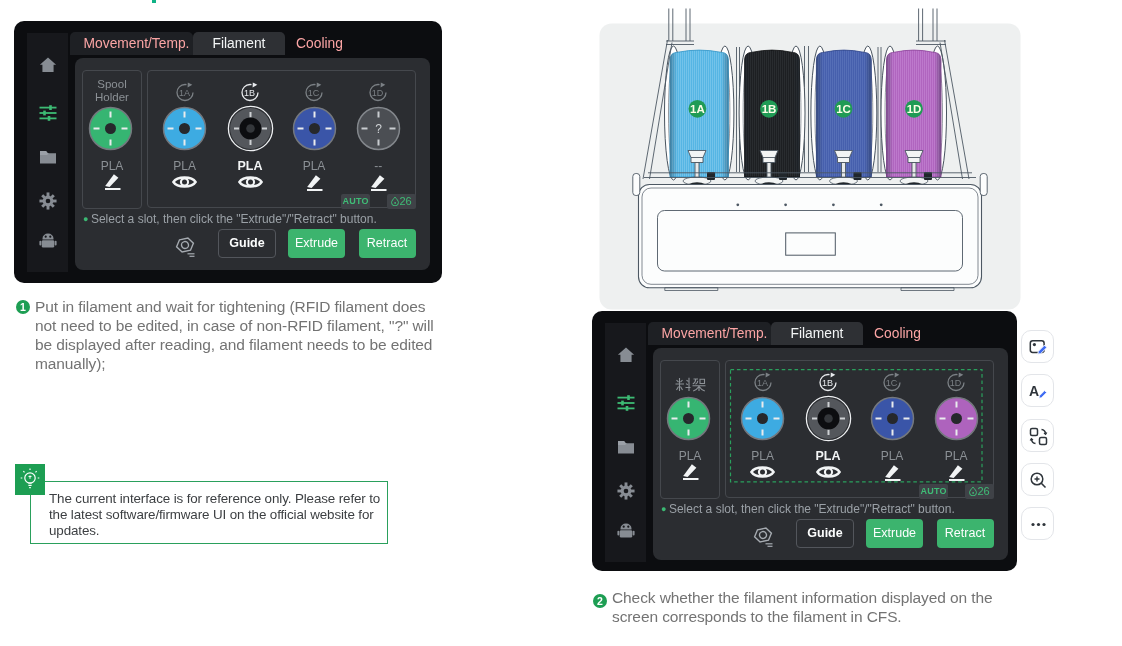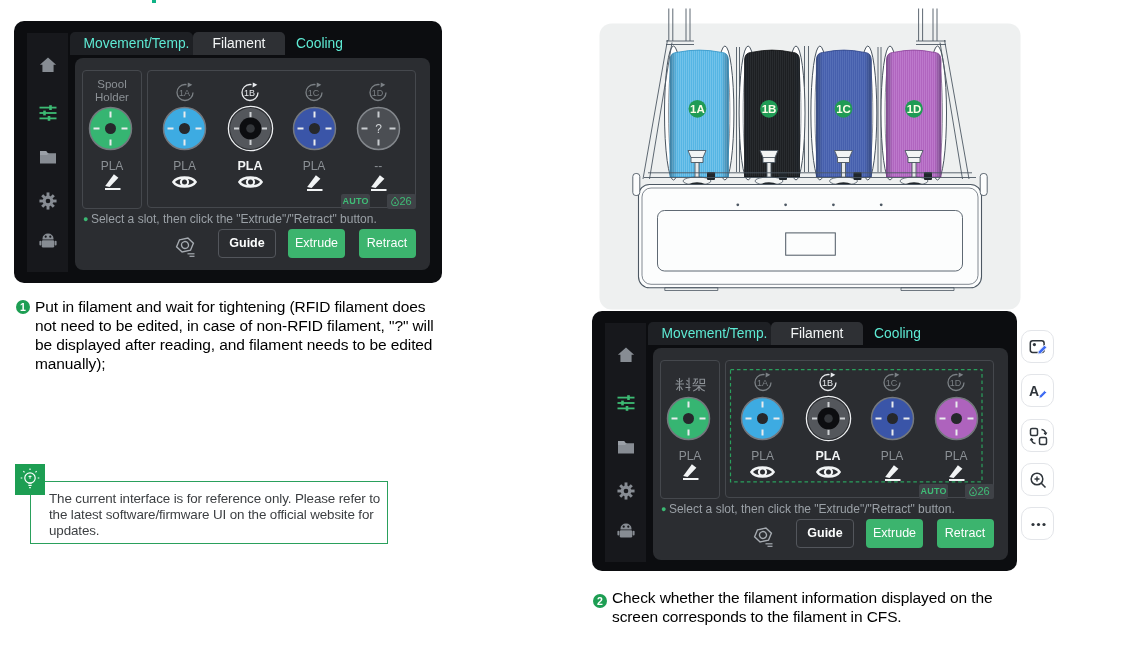--- a/index.html
+++ b/index.html
@@ -1,28 +1,28 @@
 <!DOCTYPE html>
 <html><head>
 <meta charset="utf-8">
 <style>
 *{margin:0;padding:0;box-sizing:border-box}
 html,body{width:1122px;height:646px;background:#fff;font-family:"Liberation Sans",sans-serif;overflow:hidden;position:relative;will-change:transform}
 .abs{position:absolute}
 .panel{position:absolute;background:#0c0d10;border-radius:10px}
 .side{position:absolute;left:13px;top:12px;width:41px;height:239px;background:#17181c}
 .main{position:absolute;left:61px;top:37px;width:355px;height:212px;background:#2b2d31;border-radius:8px}
-.tab{position:absolute;top:11px;height:22.5px;border-radius:5px 5px 0 0;font-size:13.8px;color:#5eead4;text-align:center;line-height:23px}
+.tab{position:absolute;top:11px;height:22.5px;border-radius:5px 5px 0 0;font-size:13.8px;color:#fca5a5;text-align:center;line-height:23px}
 .box{position:absolute;border:1px solid #45484d;border-radius:4px}
 .slot{position:absolute;top:11.5px;width:64px;height:138px;text-align:center}
 .pla{position:absolute;font-size:12px;color:#8b9095;width:100%;text-align:center;left:0}
 .btn{position:absolute;top:171px;width:57px;height:29px;border-radius:4px;color:#fdfefe;font-size:12.5px;text-align:center;line-height:28px;background:#3cb46e}
 .badge{position:absolute;top:136px;height:15px;background:#3f4247;border-radius:2px;color:#3fbc76;text-align:center}
 .ncirc{position:absolute;width:14px;height:14px;border-radius:50%;background:#1d9e53;color:#fff;font-size:10.5px;font-weight:bold;text-align:center;line-height:14px}
-.cap{position:absolute;font-size:15.5px;line-height:19.3px;color:#000000;letter-spacing:-0.1px}
+.cap{position:absolute;font-size:15.5px;line-height:19.3px;color:#737373;letter-spacing:-0.1px}
 .tbtn{position:absolute;left:1021px;width:33px;height:33px;background:#fff;border:1px solid #e3e5e9;border-radius:10px}
 .tbtn svg{position:absolute;left:7px;top:7px}
 </style>
 </head>
 <body>
 <div class="abs" style="left:152px;top:0;width:4px;height:3px;background:#10b286"></div>
 
 <div class="ncirc" style="left:16px;top:300px">1</div>
 <div class="cap" style="left:35px;top:296.5px">Put in filament and wait for tightening (RFID filament does<br>not need to be edited, in case of non-RFID filament, "?" will<br>be displayed after reading, and filament needs to be edited<br>manually);</div>
 

